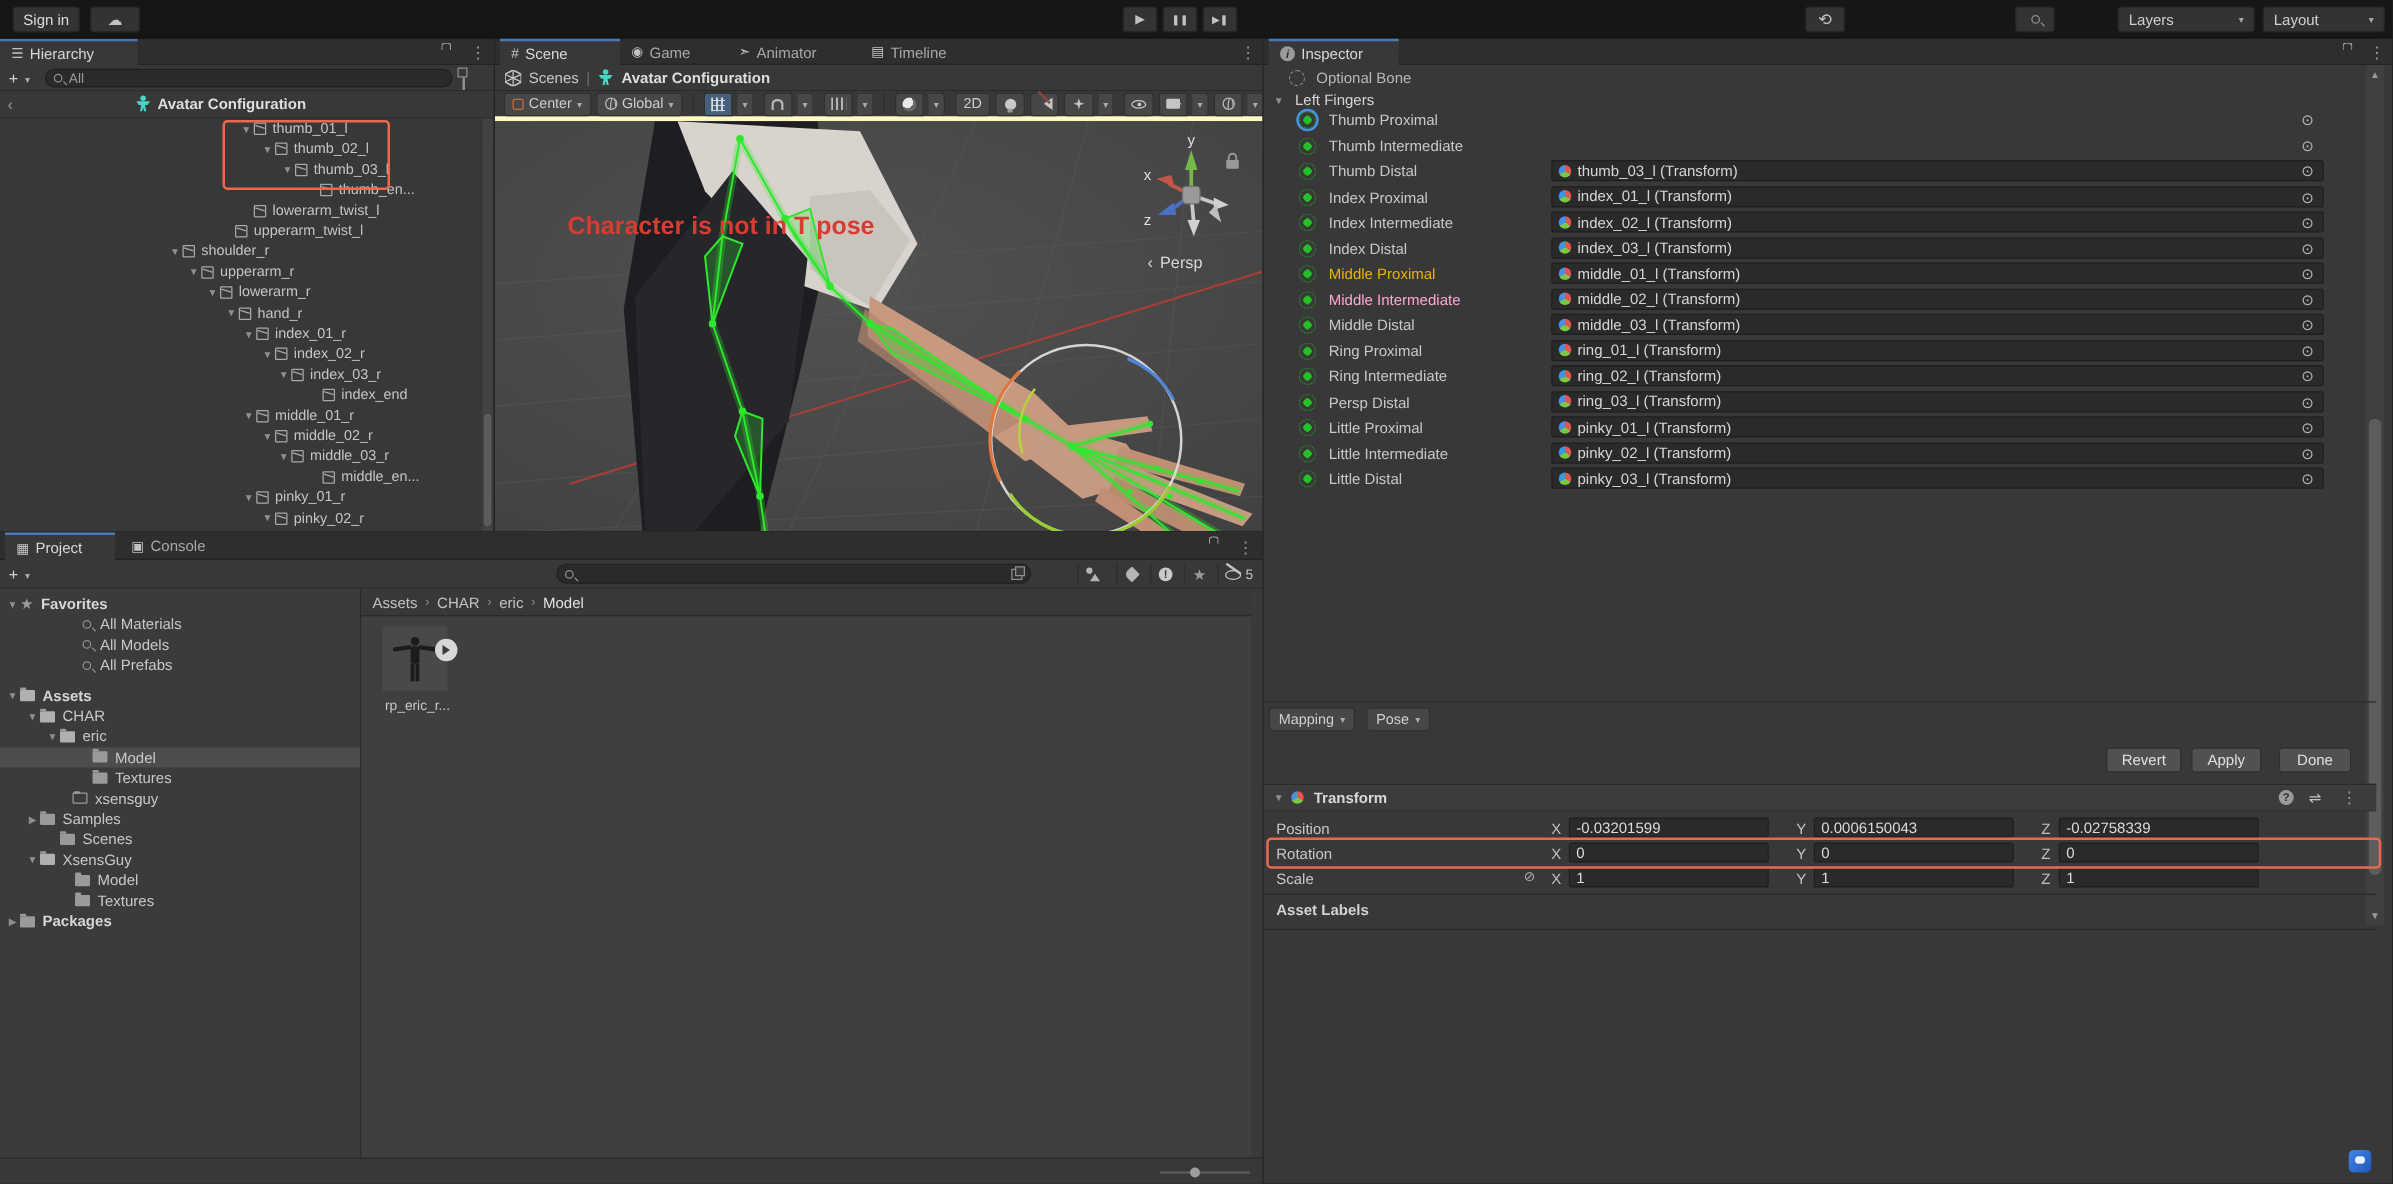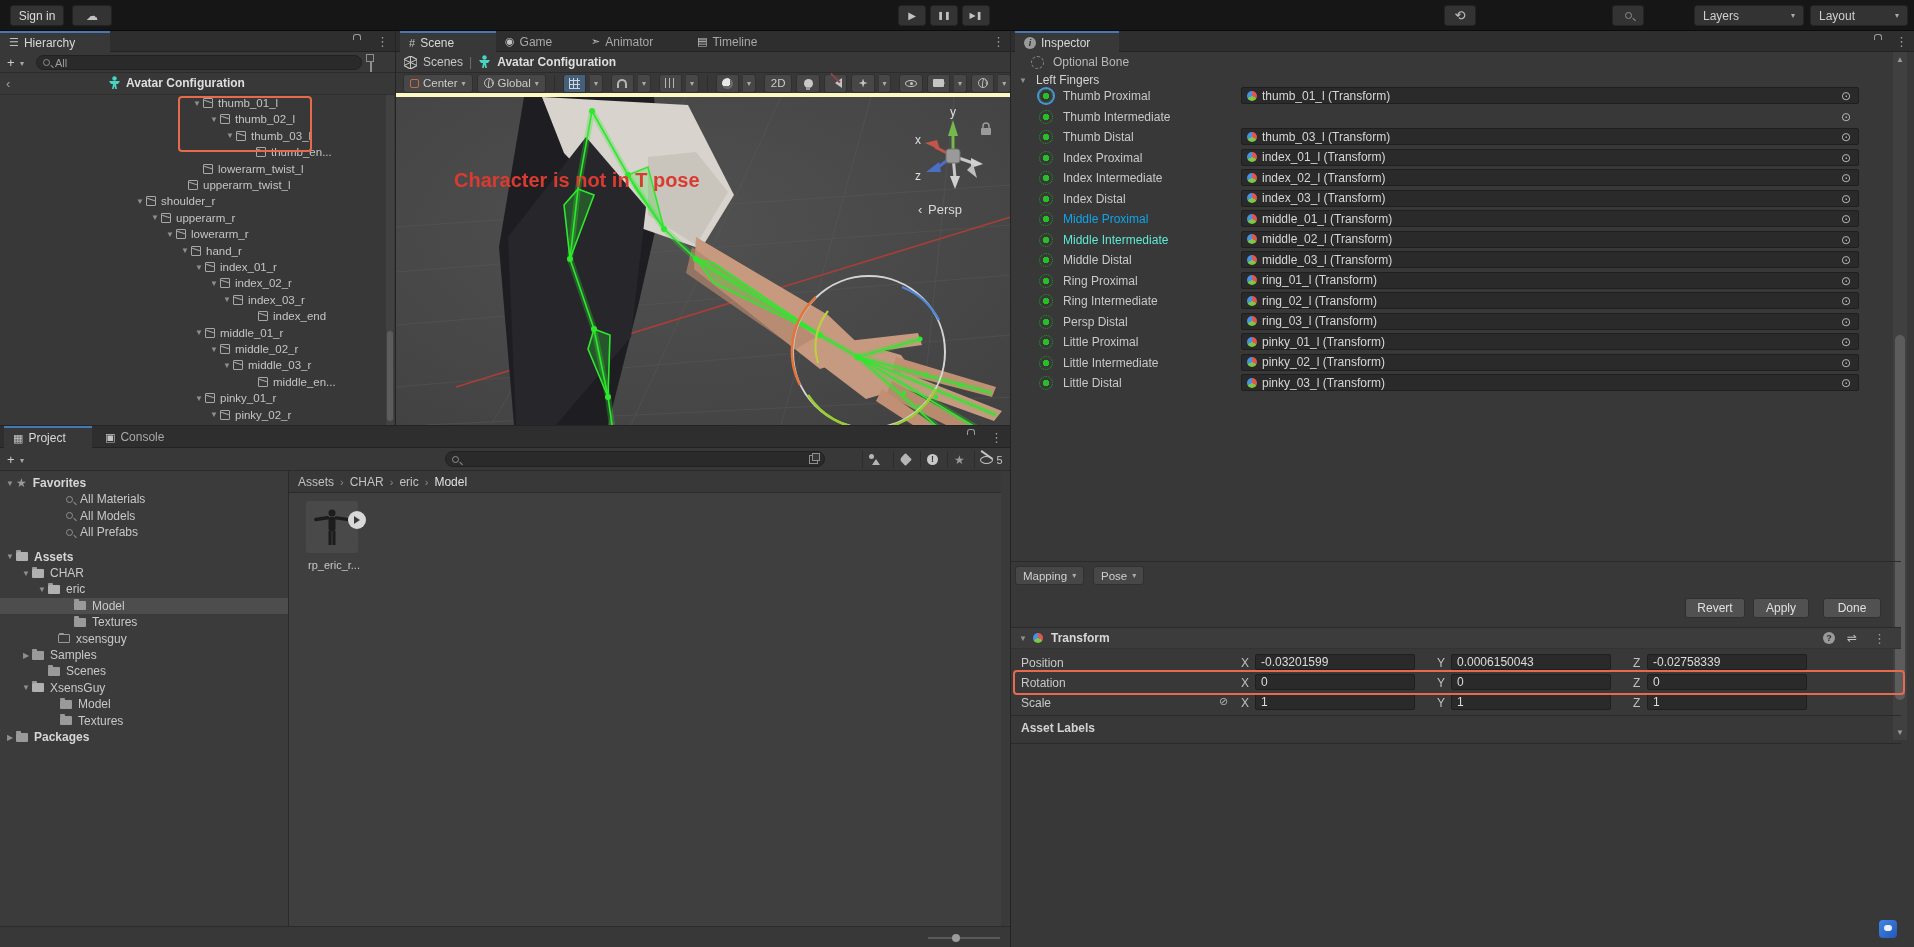--- a/index.html
+++ b/index.html
@@ -747,24 +747,20 @@
     </div>
     <div class="i-row" style="left:6px;top:42px;gap:7px;">
       <span class="fold">▼</span>
       <span style="color:#d4d4d4;">Left Fingers</span>
     </div>
 
     <div id="i-rows">
         <div class="i-row" style="left: 0px; top: 55px; width: 880px; height: 20px;">
           <span class="gdot sel" style="position: absolute; left: 28px; top: 3px;"></span>
           <span style="position: absolute; left: 52px; top: 3px; color: rgb(200, 200, 200);">Thumb Proximal</span>
-          <div class="objfield" style="left: 230px; top: 1px; width: 618px;">
-            <span class="axis3"></span>
-            <span>thumb_01_l (Transform)</span>
-          </div>
           <span class="picker" style="left: 830px; top: 3px;">⊙</span>
         </div>
         <div class="i-row" style="left: 0px; top: 75.5px; width: 880px; height: 20px;">
           <span class="gdot" style="position: absolute; left: 28px; top: 3px;"></span>
           <span style="position: absolute; left: 52px; top: 3px; color: rgb(200, 200, 200);">Thumb Intermediate</span>
           <span class="picker" style="left: 830px; top: 3px;">⊙</span>
         </div>
         <div class="i-row" style="left: 0px; top: 96px; width: 880px; height: 20px;">
           <span class="gdot" style="position: absolute; left: 28px; top: 3px;"></span>
           <span style="position: absolute; left: 52px; top: 3px; color: rgb(200, 200, 200);">Thumb Distal</span>
@@ -796,30 +792,30 @@
           <span class="gdot" style="position: absolute; left: 28px; top: 3px;"></span>
           <span style="position: absolute; left: 52px; top: 3px; color: rgb(200, 200, 200);">Index Distal</span>
           <div class="objfield" style="left: 230px; top: 1px; width: 618px;">
             <span class="axis3"></span>
             <span>index_03_l (Transform)</span>
           </div>
           <span class="picker" style="left: 830px; top: 3px;">⊙</span>
         </div>
         <div class="i-row" style="left: 0px; top: 178px; width: 880px; height: 20px;">
           <span class="gdot" style="position: absolute; left: 28px; top: 3px;"></span>
-          <span style="position: absolute; left: 52px; top: 3px; color: #0ea5e9;">Middle Proximal</span>
+          <span style="position: absolute; left: 52px; top: 3px; color: #eab308;">Middle Proximal</span>
           <div class="objfield" style="left: 230px; top: 1px; width: 618px;">
             <span class="axis3"></span>
             <span>middle_01_l (Transform)</span>
           </div>
           <span class="picker" style="left: 830px; top: 3px;">⊙</span>
         </div>
         <div class="i-row" style="left: 0px; top: 198.5px; width: 880px; height: 20px;">
           <span class="gdot" style="position: absolute; left: 28px; top: 3px;"></span>
-          <span style="position: absolute; left: 52px; top: 3px; color: #5eead4;">Middle Intermediate</span>
+          <span style="position: absolute; left: 52px; top: 3px; color: #f9a8d4;">Middle Intermediate</span>
           <div class="objfield" style="left: 230px; top: 1px; width: 618px;">
             <span class="axis3"></span>
             <span>middle_02_l (Transform)</span>
           </div>
           <span class="picker" style="left: 830px; top: 3px;">⊙</span>
         </div>
         <div class="i-row" style="left: 0px; top: 219px; width: 880px; height: 20px;">
           <span class="gdot" style="position: absolute; left: 28px; top: 3px;"></span>
           <span style="position: absolute; left: 52px; top: 3px; color: rgb(200, 200, 200);">Middle Distal</span>
           <div class="objfield" style="left: 230px; top: 1px; width: 618px;">

